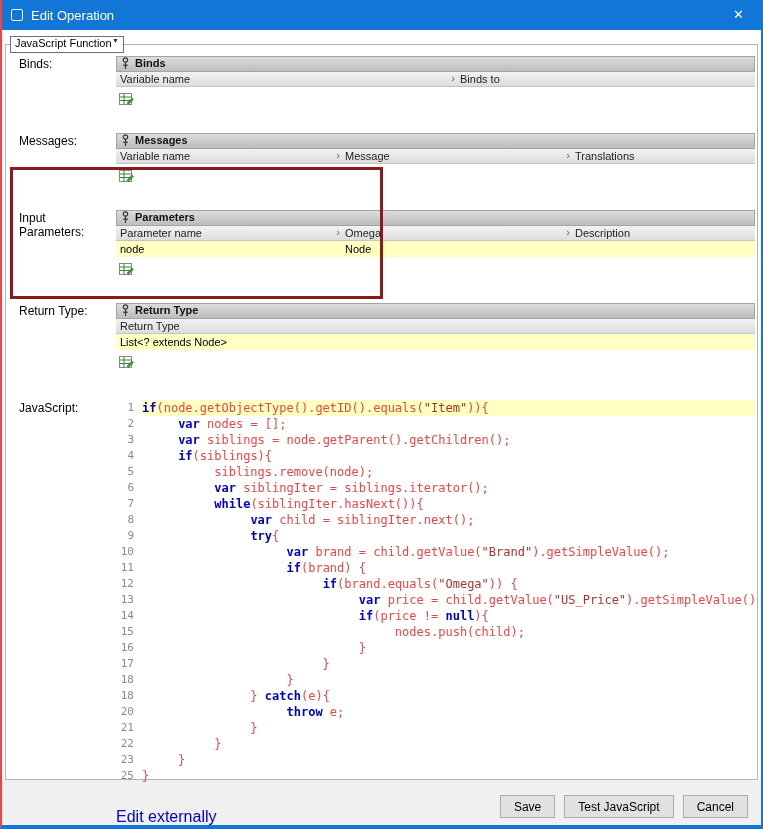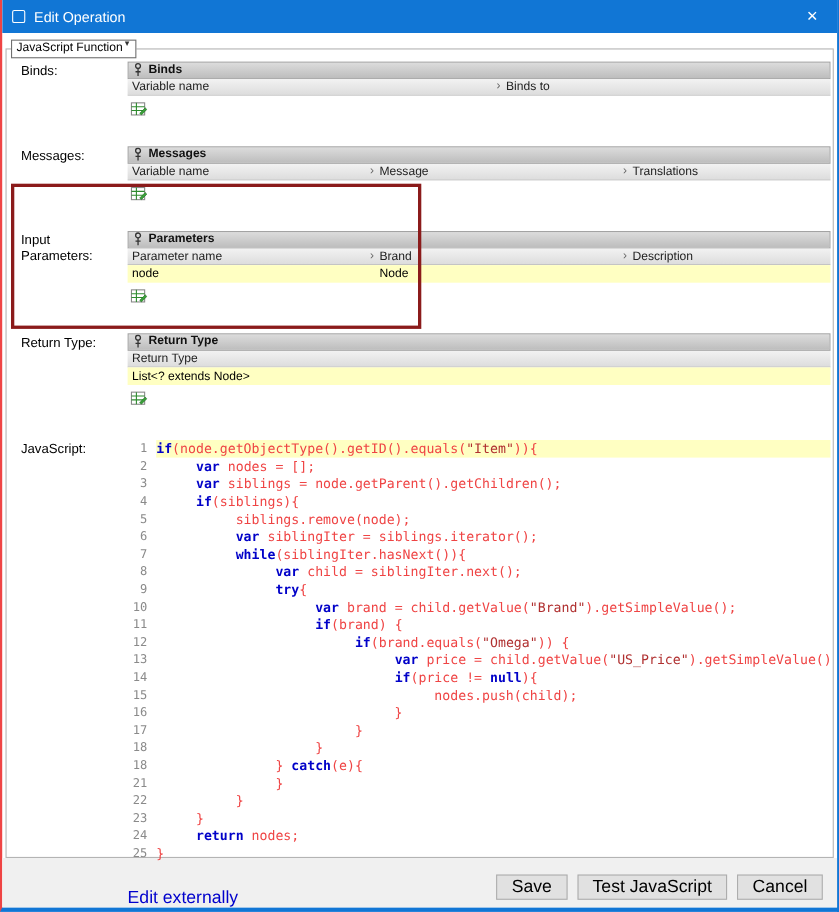--- a/index.html
+++ b/index.html
@@ -91,21 +91,21 @@
   .hs-arrow { width:17px; height:17px; border:0; background:#f0f0f0; color:#505050; font-size:8px; padding:0; cursor:pointer; flex:none; }
   .hs-arrow.right { margin-left:auto; }
   .hs-thumb { position:absolute; left:18px; top:1px; height:15px; width:620px; background:#cdcdcd; cursor:pointer; }
 
   
   .button-bar {
     height:45px; background:#f0f0f0; display:flex; justify-content:flex-end; align-items:flex-start;
     gap:9px; padding:15px 13px 0 0;
   }
   .btn {
-    height:23px; background:#e1e1e1; border:1px solid #adadad; font-size:16px;
+    height:23px; background:#e1e1e1; border:1px solid #adadad; font-size:12px;
     font-family:"Liberation Sans", sans-serif; padding:0 13px; cursor:pointer; color:#000;
   }
   .btn.save { min-width:44px; }
   .btn.cancel { min-width:58px; }
 
   
   .annotation {
     position:absolute; left:8px; top:167px; width:373px; height:132px;
     border:3px solid #8b1b1b; z-index:50; pointer-events:none;
   }
@@ -203,21 +203,21 @@
                   <line x1="2.2" y1="8.2" x2="6.8" y2="8.2" stroke="#333" stroke-width="1.2"></line>
                 </svg></span>
             <span>Parameters</span>
           </div>
           <div class="tbl-cols">
             <div class="colcell w225">
               <span>Parameter name</span>
               <span class="chev">›</span>
             </div>
             <div class="colcell w230">
-              <span>Brand</span>
+              <span>Omega</span>
               <span class="chev">›</span>
             </div>
             <div class="colcell grow">
               <span>Description</span>
             </div>
           </div>
           <div class="data-row">
             <div class="data-cell w225">node</div>
             <div class="data-cell w230">Node</div>
             <div class="data-cell grow"></div>
@@ -276,24 +276,24 @@
             <div class="code-line"><span class="lnum">10</span><span class="ltext"><span class="tk-p">                    </span><span class="tk-k">var</span><span class="tk-p"> brand = child.getValue(</span><span class="tk-s">"Brand"</span><span class="tk-p">).getSimpleValue();</span></span></div>
             <div class="code-line"><span class="lnum">11</span><span class="ltext"><span class="tk-p">                    </span><span class="tk-k">if</span><span class="tk-p">(brand) {</span></span></div>
             <div class="code-line"><span class="lnum">12</span><span class="ltext"><span class="tk-p">                         </span><span class="tk-k">if</span><span class="tk-p">(brand.equals(</span><span class="tk-s">"Omega"</span><span class="tk-p">)) {</span></span></div>
             <div class="code-line"><span class="lnum">13</span><span class="ltext"><span class="tk-p">                              </span><span class="tk-k">var</span><span class="tk-p"> price = child.getValue(</span><span class="tk-s">"US_Price"</span><span class="tk-p">).getSimpleValue();</span></span></div>
             <div class="code-line"><span class="lnum">14</span><span class="ltext"><span class="tk-p">                              </span><span class="tk-k">if</span><span class="tk-p">(price != </span><span class="tk-k">null</span><span class="tk-p">){</span></span></div>
             <div class="code-line"><span class="lnum">15</span><span class="ltext"><span class="tk-p">                                   nodes.push(child);</span></span></div>
             <div class="code-line"><span class="lnum">16</span><span class="ltext"><span class="tk-p">                              }</span></span></div>
             <div class="code-line"><span class="lnum">17</span><span class="ltext"><span class="tk-p">                         }</span></span></div>
             <div class="code-line"><span class="lnum">18</span><span class="ltext"><span class="tk-p">                    }</span></span></div>
             <div class="code-line"><span class="lnum">18</span><span class="ltext"><span class="tk-p">               } </span><span class="tk-k">catch</span><span class="tk-p">(e){</span></span></div>
+            <div class="code-line"><span class="lnum">20</span><span class="ltext"><span class="tk-p">                    </span><span class="tk-k">throw</span><span class="tk-p"> e;</span></span></div>
             <div class="code-line"><span class="lnum">21</span><span class="ltext"><span class="tk-p">               }</span></span></div>
             <div class="code-line"><span class="lnum">22</span><span class="ltext"><span class="tk-p">          }</span></span></div>
             <div class="code-line"><span class="lnum">23</span><span class="ltext"><span class="tk-p">     }</span></span></div>
-            <div class="code-line"><span class="lnum">24</span><span class="ltext"><span class="tk-p">     </span><span class="tk-k">return</span><span class="tk-p"> nodes;</span></span></div>
             <div class="code-line"><span class="lnum">25</span><span class="ltext"><span class="tk-p">}</span></span></div>
           </div>
       </div>
 
       <div class="edit-ext-row">
         <div class="edit-ext-spacer"></div>
         <span class="edit-ext-link">Edit externally</span>
       </div>
 
       <div class="spacer"></div>

